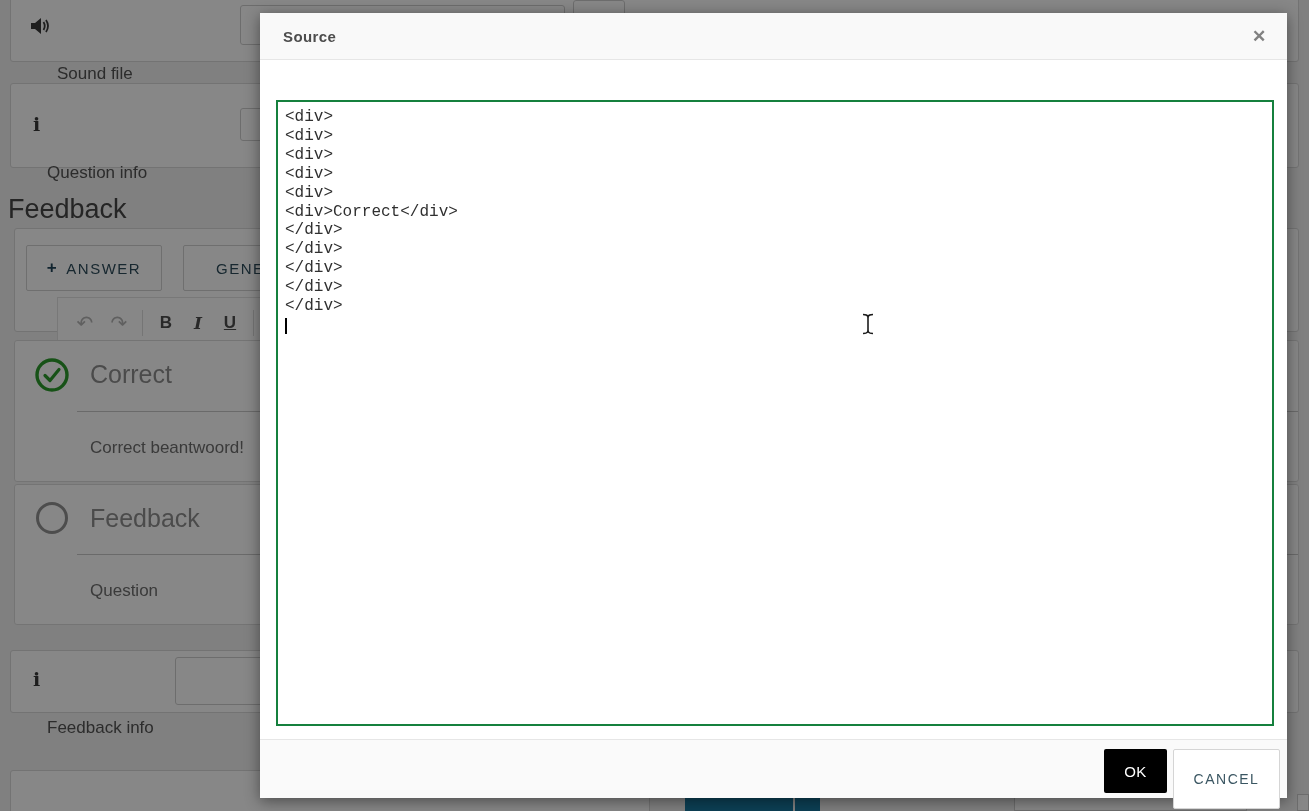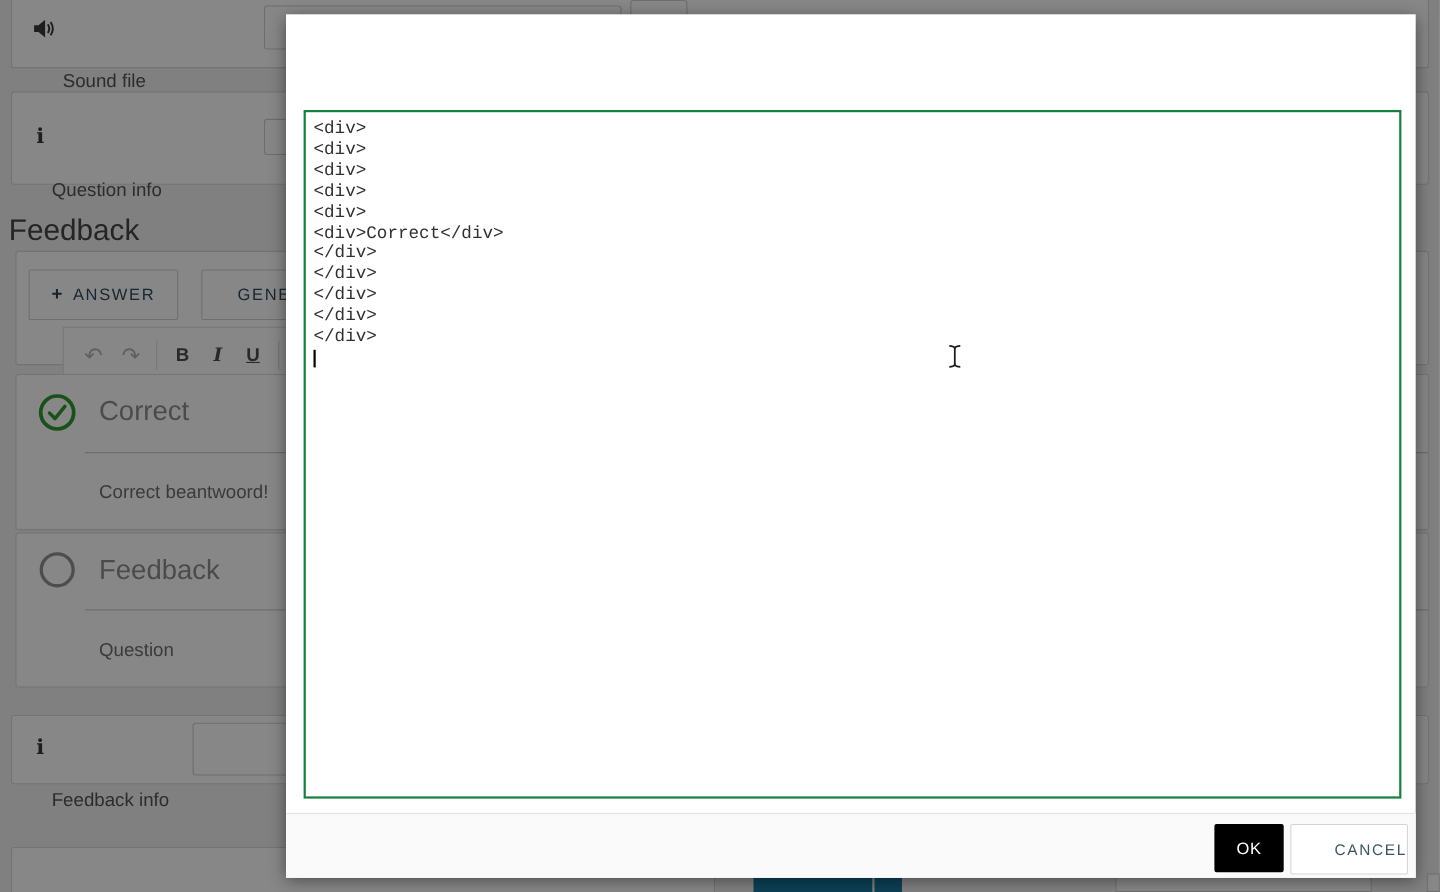--- a/index.html
+++ b/index.html
@@ -54,23 +54,23 @@
   .source-area { position:absolute; left:16px; top:87px; width:998px; height:626px;
     border:2px solid #15803d; background:#fff; overflow:hidden; }
   .source-pre { white-space:pre; font-family:"Liberation Mono", monospace; font-size:16px;
     line-height:18.9px; color:#303030; padding:6px 0 0 7px; }
   .caret { display:inline-block; width:1.5px; height:16px; background:#000; vertical-align:text-bottom; }
   .modal-footer { position:absolute; left:0; right:0; top:726px; height:59px; background:#fafafa;
     border-top:1px solid #e6e6e6; }
   .btn-ok { position:absolute; left:844px; top:9px; width:63px; height:44px; background:#000000;
     border:none; border-radius:2px; color:#fff; font-size:15px; letter-spacing:0.5px;
     font-family:"Liberation Sans", sans-serif; }
-  .btn-cancel { position:absolute; left:913px; top:9px; width:107px; height:46px; background:#fff;
+  .btn-cancel { position:absolute; left:913px; top:9px; width:107px; height:60px; background:#fff;
     border:1px solid #d5d5d5; border-radius:2px; color:#3a5662; font-size:14px; letter-spacing:1.5px;
-    font-family:"Liberation Sans", sans-serif;text-align:right; }
+    font-family:"Liberation Sans", sans-serif; }
 
   .mouse-cursor { position:absolute; left:861px; top:313px; z-index:4; }
 </style>
 </head>
 <body>
 
 <div class="app">
 
   <div>
 
@@ -138,20 +138,24 @@
     <div class="panel" style="left:10px; top:770px; width:640px; height:60px;"></div>
     <div class="teal-btn" style="left:685px; top:794px; width:108px; height:17px;"></div>
     <div class="teal-btn" style="left:795px; top:794px; width:25px; height:17px;"></div>
     <div class="bottom-box" style="left:1014px; top:794px; width:233px; height:17px;"></div>
     <div class="bottom-box" style="left:1297px; top:794px; width:12px; height:17px;"></div>
   </div>
 
   <div class="overlay"></div>
 
   <div class="modal">
+    <div class="modal-header">
+      <span class="modal-title">Source</span>
+      <span class="modal-close">✕</span>
+    </div>
 
     <div class="source-area">
       <pre class="source-pre"><span>&lt;div&gt;
 &lt;div&gt;
 &lt;div&gt;
 &lt;div&gt;
 &lt;div&gt;
 &lt;div&gt;Correct&lt;/div&gt;
 &lt;/div&gt;
 &lt;/div&gt;

